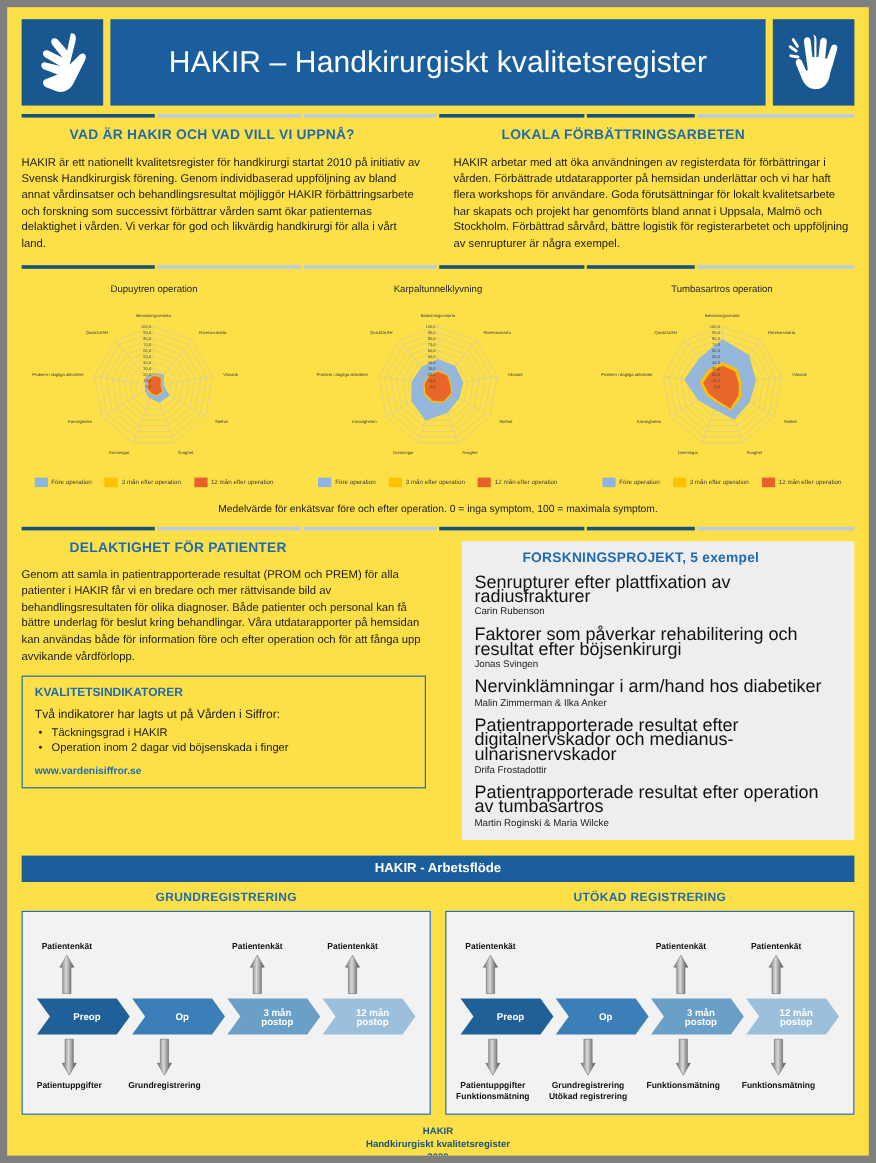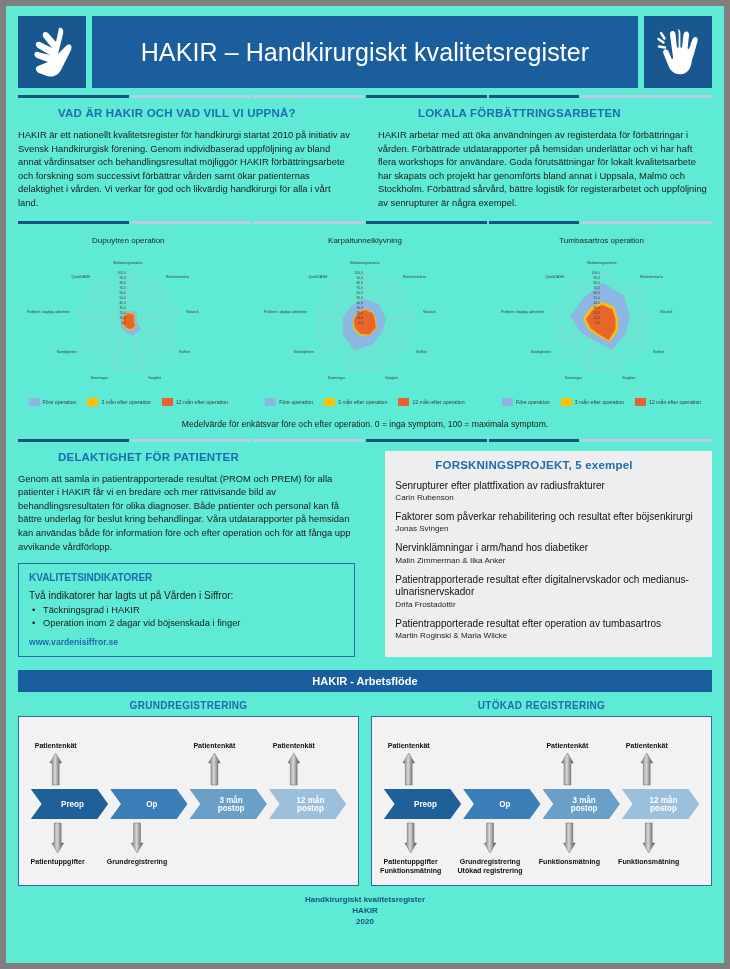--- a/index.html
+++ b/index.html
@@ -4,21 +4,21 @@
 <style>
   * { box-sizing: border-box; margin: 0; padding: 0; }
   html, body {
     width: 730px; height: 969px;
     background: #7f7f7f;
     font-family: "Liberation Sans", sans-serif;
   }
   .poster {
     position: absolute; left: 6px; top: 6px;
     width: 718px; height: 957px;
-    background: #5eead4;
+    background: #fde047;
     overflow: hidden;
   }
 
   
   .header { position: relative; height: 72px; margin: 10px 12px 0 12px; }
   .hdr-logo {
     position: absolute; top: 0; width: 68px; height: 72px;
     background: #18578f; display: flex; align-items: center; justify-content: center;
   }
   .hdr-logo.left { left: 0; }
@@ -82,21 +82,21 @@
   .kv-list { list-style: none; font-size: 9.3px; color: #1a1a1a; }
   .kv-list li { position: relative; padding-left: 14px; line-height: 13px; }
   .kv-list li:before {
     content: "\2022"; position: absolute; left: 3px; color: #1a1a1a;
   }
   .kv-link {
     display: block; margin-top: 7px; font-size: 8.6px; font-weight: bold;
     color: #1f6bb0; text-decoration: none;
   }
   .proj { margin-top: 9px; }
-  .proj-t { font-size: 10px; color: #111; font-weight: 500; line-height: 12.4px; }
+  .proj-t { font-size: 15px; color: #111; font-weight: 500; line-height: 12.4px; }
   .proj-a { font-size: 8.1px; color: #222; margin-top: 1px; }
 
   
   .wf-banner {
     margin: 13px 12px 0 12px; height: 22px; background: #1b5e9e;
     color: #fff; font-size: 11px; font-weight: bold;
     display: flex; align-items: center; justify-content: center;
   }
   .wf-row { display: flex; margin: 8px 12px 0 12px; gap: 12px; }
   .wf-panel { width: 50%; }
@@ -494,18 +494,18 @@
             <path d="M276.125,68 L283.125,68 L283.125,46 L285.625,46 L279.625,36 L273.625,46 L276.125,46 Z" fill="url(#ag)" stroke="#555" stroke-width="0.4"></path>
             <text x="279.625" y="31" font-size="7.2" font-weight="bold" fill="#111" text-anchor="middle" font-family="&quot;Liberation Sans&quot;, sans-serif">Patientenkät</text>
             <path d="M278.125,106 L285.125,106 L285.125,126 L287.625,126 L281.625,136 L275.625,126 L278.125,126 Z" fill="url(#ag)" stroke="#555" stroke-width="0.4"></path>
             <text x="281.625" y="147" font-size="7.2" font-weight="bold" fill="#111" text-anchor="middle" font-family="&quot;Liberation Sans&quot;, sans-serif">Funktionsmätning</text>
           </svg>
         </div>
     </div>
   </div>
 
   <div class="footer">
+    <div>HAKIR</div>
     <div>Handkirurgiskt kvalitetsregister</div>
-    <div>HAKIR</div>
     <div>2020</div>
   </div>
 
 </div>
 
 </body></html>

